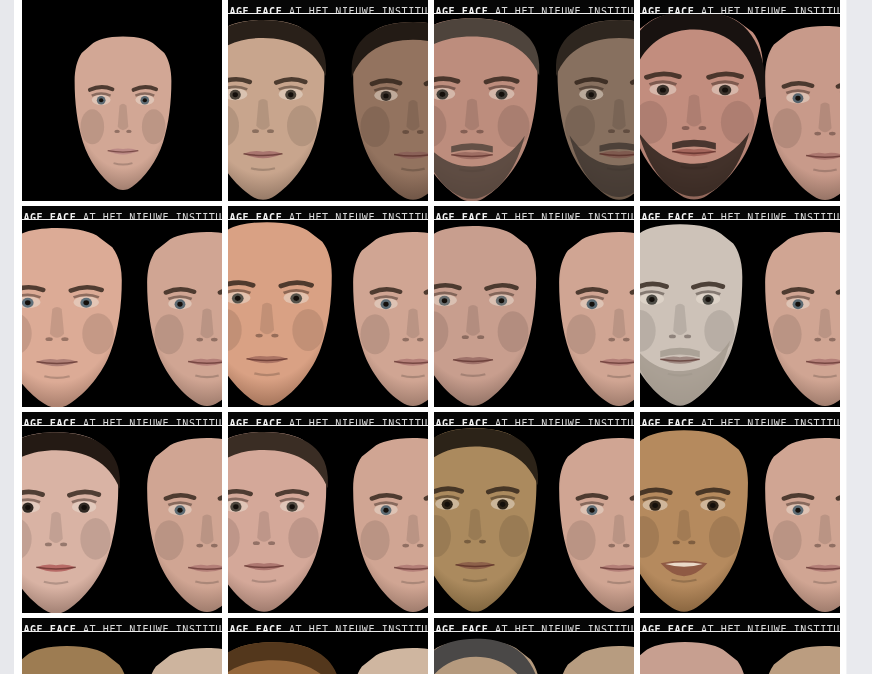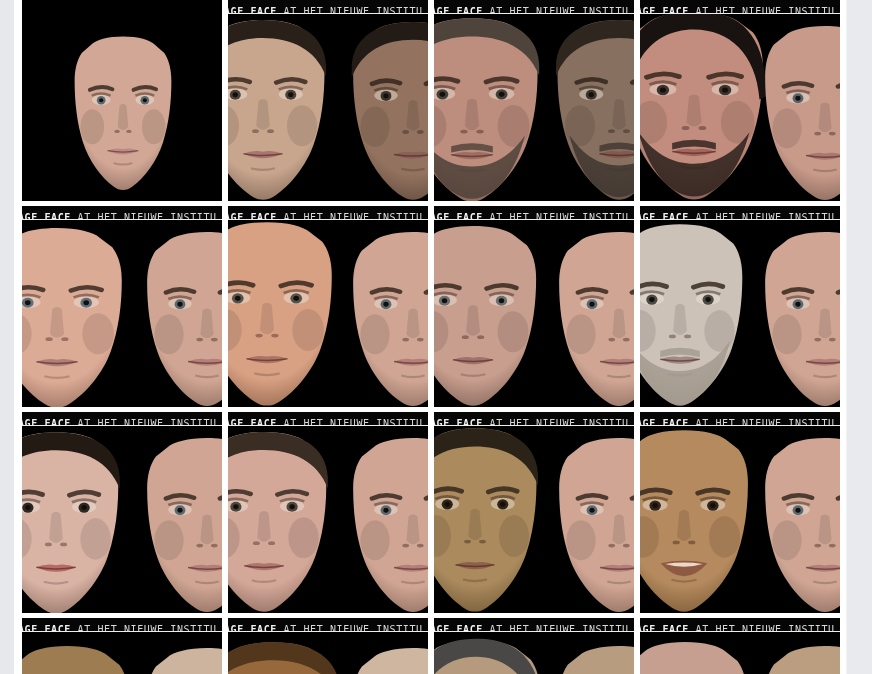--- a/index.html
+++ b/index.html
@@ -21,21 +21,21 @@
     grid-template-columns:repeat(4,200px);
     grid-auto-rows:201px;
     column-gap:6px;row-gap:5px;
   }
   .tile{
     position:relative;background:#000;overflow:hidden;cursor:pointer;
   }
   .banner{
     position:absolute;top:0;left:0;right:0;height:13px;
     background:#060606;border-bottom:1px solid #ededed;
-    overflow:hidden;white-space:nowrap;z-index:3;
+    overflow:hidden;white-space:nowrap;z-index:3;text-align:right;
   }
   .banner-text{
     display:inline-block;margin-left:-4px;
     font:bold 10px/13px "DejaVu Sans Mono","Liberation Mono",monospace;
     color:#f0f0f0;letter-spacing:0.6px;
   }
   .bt-rest{font-weight:normal;color:#d9d9d9;}
   .faces{position:absolute;left:0;top:0;right:0;bottom:0;z-index:1;}
   .face{position:absolute;display:block;}
 </style>

